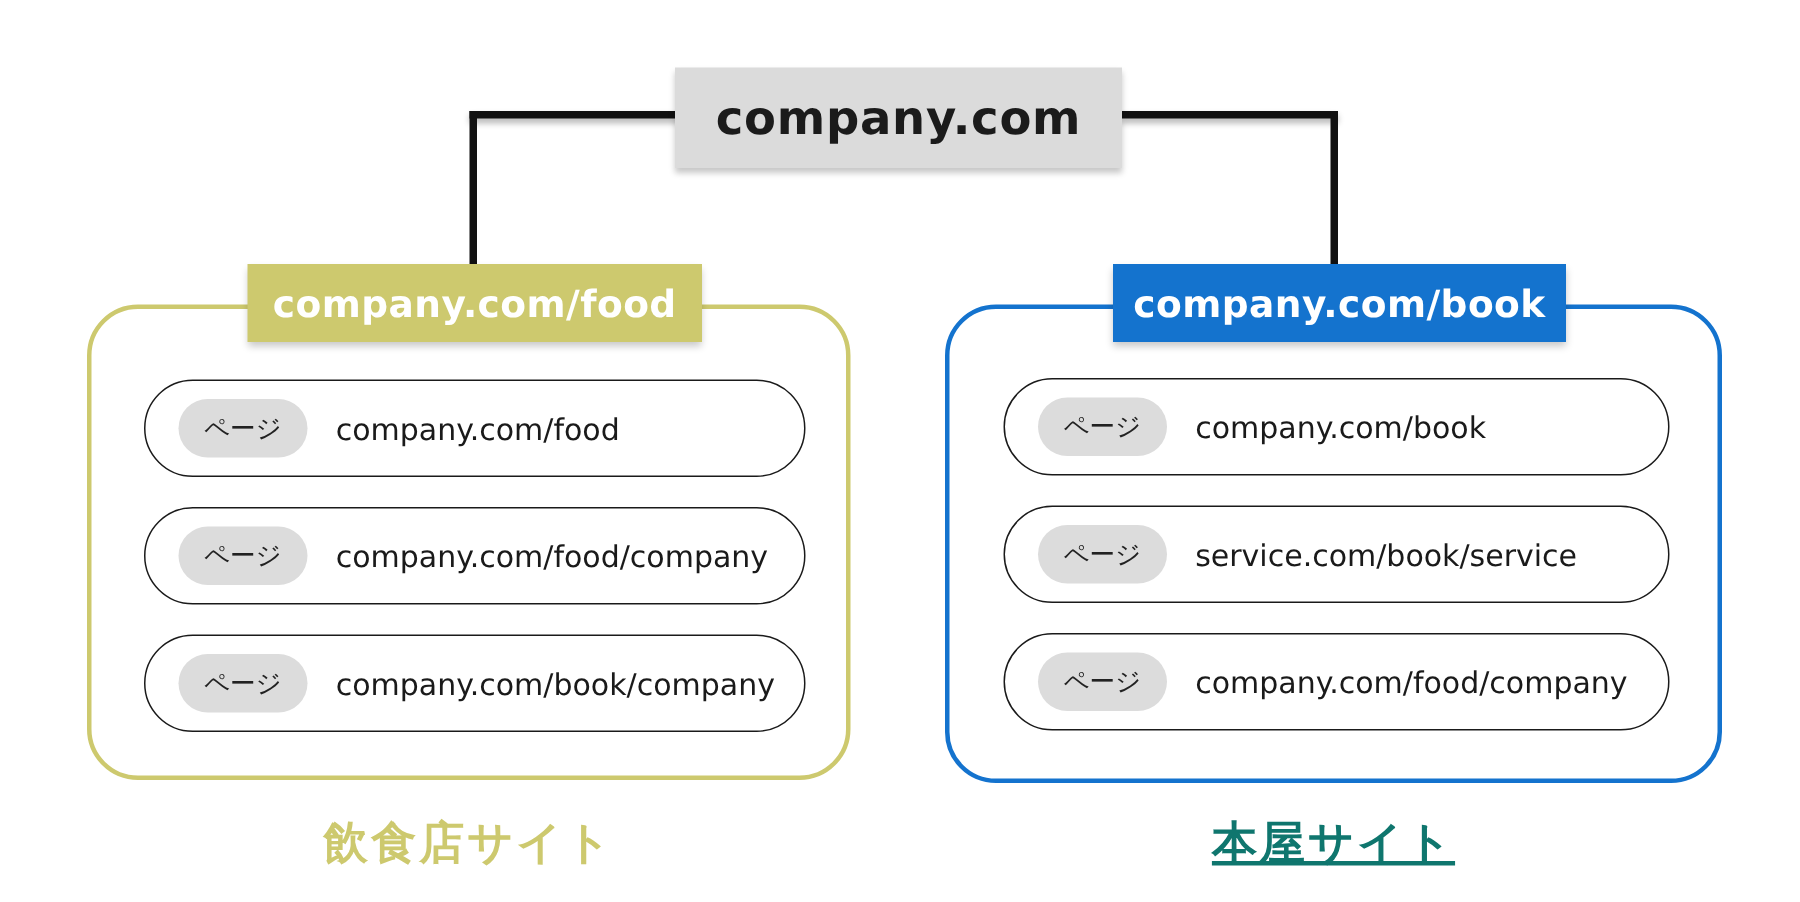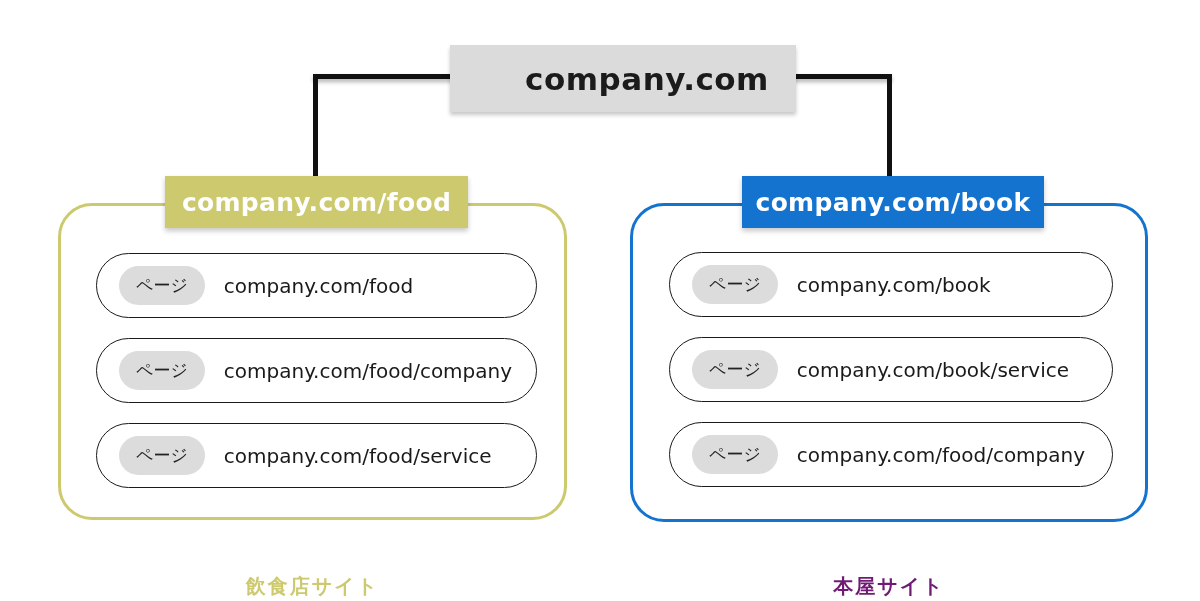--- a/index.html
+++ b/index.html
@@ -12,21 +12,20 @@
   .conn-left-h  { left:313px; top:74px; width:140px; height:5px; box-shadow:0 3px 4px rgba(0,0,0,.30); }
   .conn-left-v  { left:313px; top:74px; width:5px;  height:104px; }
   .conn-right-h { left:747px; top:74px; width:145px; height:5px; box-shadow:0 3px 4px rgba(0,0,0,.30); }
   .conn-right-v { left:887px; top:74px; width:5px;  height:104px; }
 
   
   .root-box {
     position:absolute; left:450px; top:45px; width:298px; height:67px;
     background:#dbdbdb; display:flex; align-items:center; justify-content:center;
     box-shadow:0 3px 4px rgba(0,0,0,.22);
-    padding-left:48px;
   }
   .root-box span { font-weight:bold; font-size:31px; color:#1b1b1b; letter-spacing:.5px; }
 
   
   .panel { position:absolute; background:#ffffff; border-radius:34px; box-sizing:border-box; }
   .panel-food { left:58px;  top:203px; width:509px; height:317px; border:3px solid #cdc96e; }
   .panel-book { left:630px; top:203px; width:518px; height:319px; border:3px solid #1473ce; }
 
   
   .site-header {
@@ -47,25 +46,25 @@
   }
   .page-badge {
     background:#dcdcdc; border-radius:20px; height:39px; padding:0 17px;
     display:flex; align-items:center; font-size:17px; color:#222222; white-space:nowrap;
     flex:0 0 auto;
   }
   .page-url { font-size:20px; color:#1a1a1a; white-space:nowrap; }
 
   
   .caption {
-    position:absolute; top:573px; font-weight:bold; font-size:20px; text-align:center;
+    position:absolute; top:542px; font-weight:bold; font-size:30px; text-align:center;
     letter-spacing:2px;
   }
   .caption-food { left:58px;  width:509px; color:#cdc96e; }
-  .caption-book { left:630px; width:518px; color:#701a75; }
+  .caption-book { left:630px; width:518px; color:#0f766e;text-decoration:underline; }
 </style>
 </head>
 <body>
 
 <div class="canvas">
 
   <div class="connector conn-left-h"></div>
   <div class="connector conn-left-v"></div>
   <div class="connector conn-right-h"></div>
   <div class="connector conn-right-v"></div>
@@ -80,35 +79,35 @@
     <div class="page-row">
       <span class="page-badge">ページ</span>
       <span class="page-url">company.com/food</span>
     </div>
     <div class="page-row">
       <span class="page-badge">ページ</span>
       <span class="page-url">company.com/food/company</span>
     </div>
     <div class="page-row">
       <span class="page-badge">ページ</span>
-      <span class="page-url">company.com/food/service</span>
+      <span class="page-url">company.com/book/company</span>
     </div>
   </div>
   <div class="caption caption-food">飲食店サイト</div>
 
   <div class="panel panel-book"></div>
   <div class="site-header site-header-book">company.com/book</div>
   <div class="rows rows-book">
     <div class="page-row">
       <span class="page-badge">ページ</span>
       <span class="page-url">company.com/book</span>
     </div>
     <div class="page-row">
       <span class="page-badge">ページ</span>
-      <span class="page-url">company.com/book/service</span>
+      <span class="page-url">service.com/book/service</span>
     </div>
     <div class="page-row">
       <span class="page-badge">ページ</span>
       <span class="page-url">company.com/food/company</span>
     </div>
   </div>
   <div class="caption caption-book">本屋サイト</div>
 
 </div>
 

